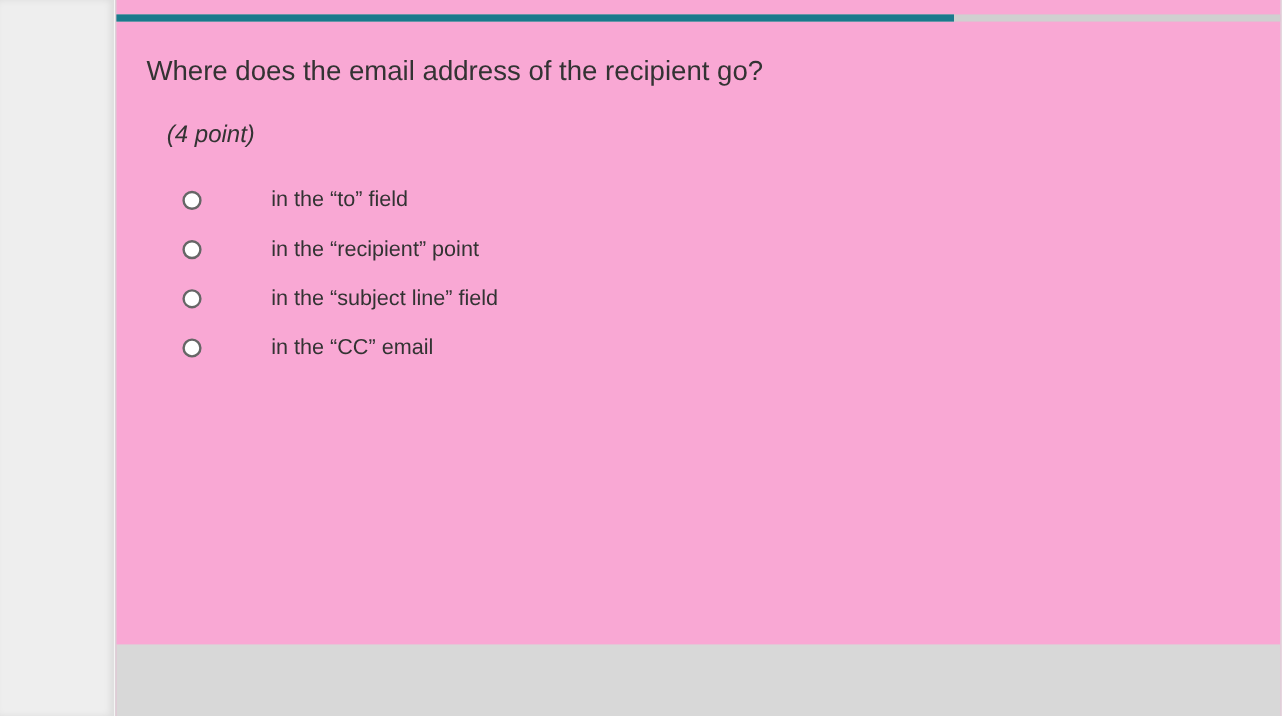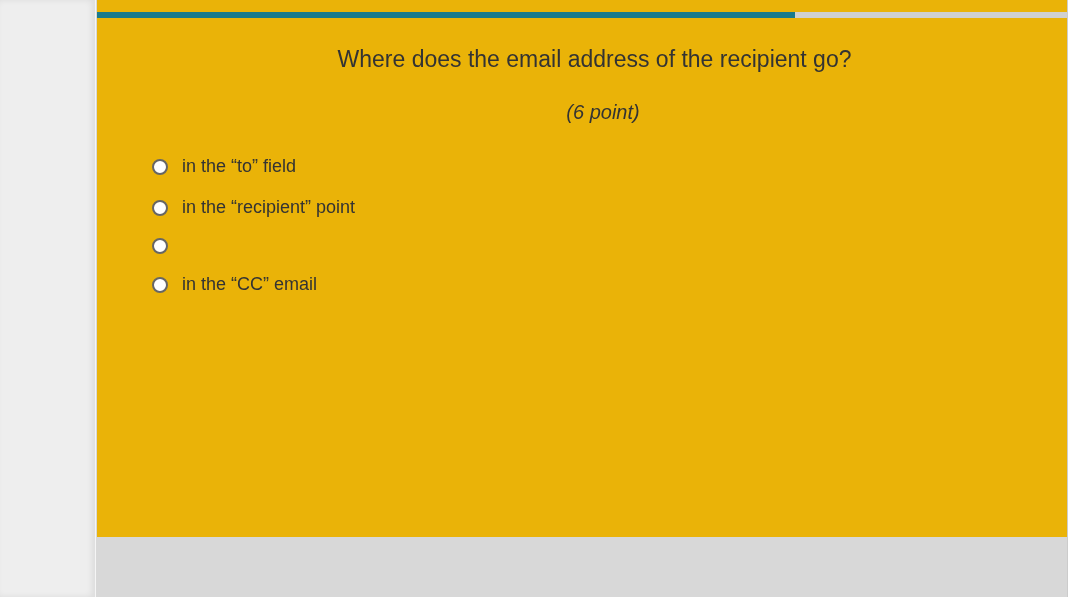--- a/index.html
+++ b/index.html
@@ -18,27 +18,26 @@
     .outer-container {
       background: #f5f5f5;
       width: 100%;
       height: 100%;
       padding-left: 95px;
       padding-top: 0;
       border-left: 1px solid #ccc;
       border-right: 1px solid #ccc;
     }
     .content-panel {
-      background: #eab308;
+      background: #f9a8d4;
       width: 100%;
       height: 100%;
       border-left: 1px solid #d8d8d8;
       padding-top: 12px;
       position: relative;
-      text-align: center;
     }
     .progress-bar-container {
       width: 100%;
       height: 6px;
       background: #d0d0d0;
       position: relative;
       margin-bottom: 28px;
     }
     .progress-bar-fill {
       height: 100%;
@@ -59,20 +58,21 @@
       padding-left: 42px;
       margin-bottom: 32px;
     }
     .options-list {
       padding-left: 55px;
     }
     .option-item {
       display: flex;
       align-items: center;
       margin-bottom: 20px;
+      gap: 44px;
     }
     .radio-circle {
       width: 16px;
       height: 16px;
       border: 2px solid #666666;
       border-radius: 50%;
       margin-right: 14px;
       flex-shrink: 0;
       background: #ffffff;
     }
@@ -101,32 +101,33 @@
 </head>
 <body>
 
 <div class="left-shadow"></div>
 <div class="outer-container">
   <div class="content-panel">
     <div class="progress-bar-container">
       <div class="progress-bar-fill"></div>
     </div>
     <div class="question-text">Where does the email address of the recipient go?</div>
-    <div class="points-text">(6 point)</div>
+    <div class="points-text">(4 point)</div>
     <div class="options-list">
       <div class="option-item">
         <div class="radio-circle"></div>
         <span class="option-label">in the “to” field</span>
       </div>
       <div class="option-item">
         <div class="radio-circle"></div>
         <span class="option-label">in the “recipient” point</span>
       </div>
       <div class="option-item">
         <div class="radio-circle"></div>
+        <span class="option-label">in the “subject line” field</span>
       </div>
       <div class="option-item">
         <div class="radio-circle"></div>
         <span class="option-label">in the “CC” email</span>
       </div>
     </div>
     <div class="footer-bar"></div>
   </div>
 </div>
 

